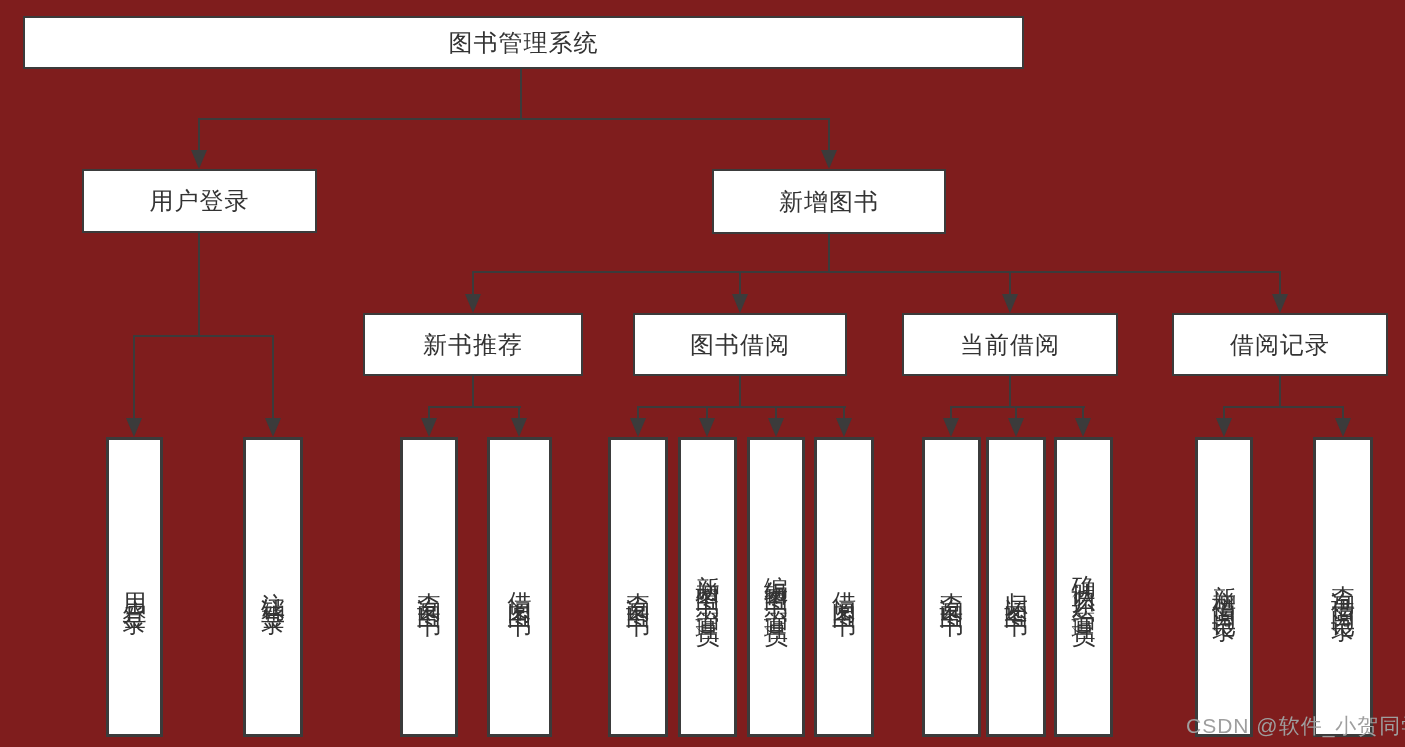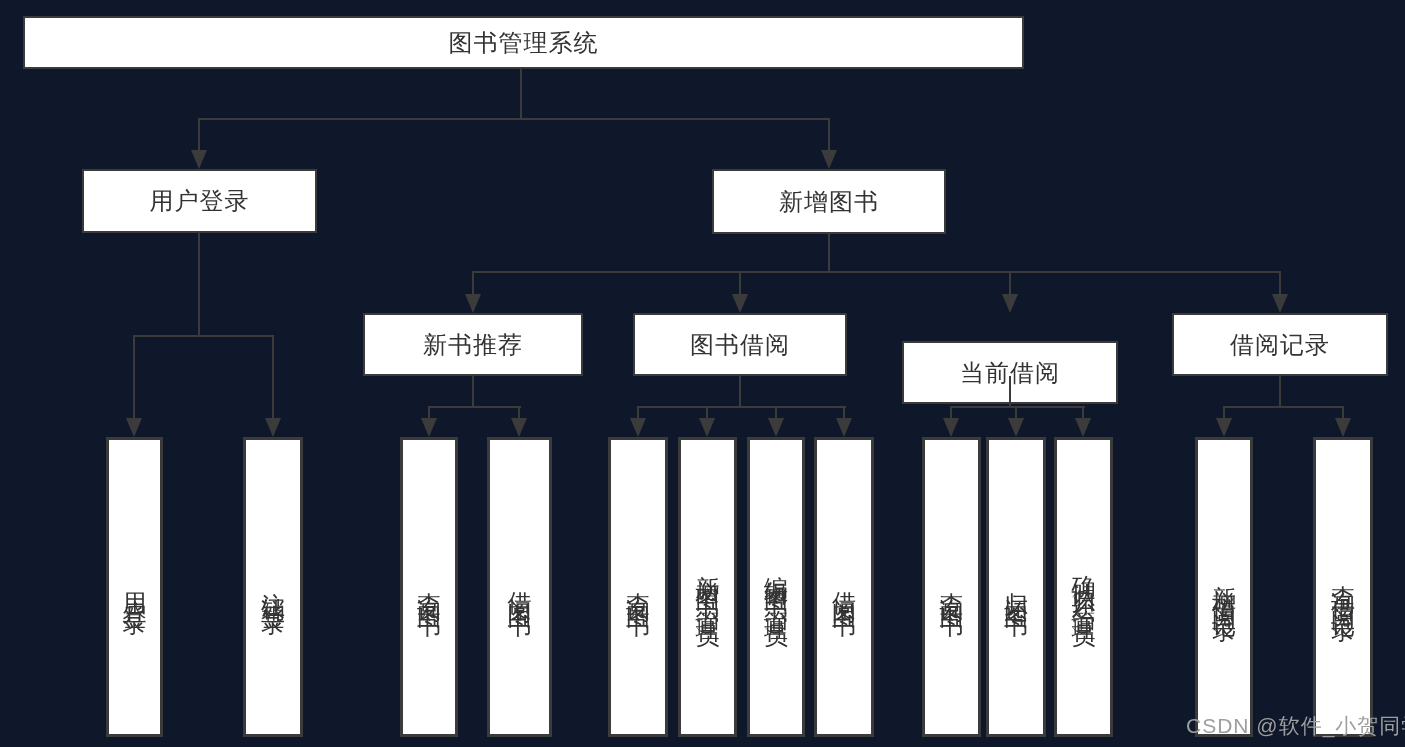--- a/index.html
+++ b/index.html
@@ -1,19 +1,19 @@
 <!DOCTYPE html>
 <html><head>
 <meta charset="utf-8">
 <style>
   html,body{margin:0;padding:0;background:#fff;}
   #canvas{
     position:relative;
     width:1405px;height:747px;
-    background:#0f172a;
+    background:#7f1d1d;
     font-family:"Liberation Sans",sans-serif;
     overflow:hidden;
   }
   .box{
     position:absolute;
     box-sizing:border-box;
     background:#ffffff;
     border:2px solid #3b3b3b;
     color:#333333;
     display:flex;
@@ -79,21 +79,21 @@
   <div class="arrowhead" style="left:465px;top:294px;"></div>
   <div class="vline" style="left:739px;top:271px;height:24px;"></div>
   <div class="arrowhead" style="left:732px;top:294px;"></div>
   <div class="vline" style="left:1009px;top:271px;height:24px;"></div>
   <div class="arrowhead" style="left:1002px;top:294px;"></div>
   <div class="vline" style="left:1279px;top:271px;height:24px;"></div>
   <div class="arrowhead" style="left:1272px;top:294px;"></div>
 
   <div class="box" style="left:363px;top:313px;width:220px;height:63px;">新书推荐</div>
   <div class="box" style="left:633px;top:313px;width:214px;height:63px;">图书借阅</div>
-  <div class="box" style="left:902px;top:313px;width:216px;height:63px;margin-top:28px;">当前借阅</div>
+  <div class="box" style="left:902px;top:313px;width:216px;height:63px;">当前借阅</div>
   <div class="box" style="left:1172px;top:313px;width:216px;height:63px;">借阅记录</div>
 
   <div class="vline" style="left:472px;top:376px;height:32px;"></div>
   <div class="vline" style="left:739px;top:376px;height:32px;"></div>
   <div class="vline" style="left:1009px;top:376px;height:32px;"></div>
   <div class="vline" style="left:1279px;top:376px;height:32px;"></div>
 
   <div class="hline" style="left:428px;top:406px;width:93px;"></div>
   <div class="hline" style="left:637px;top:406px;width:209px;"></div>
   <div class="hline" style="left:950px;top:406px;width:135px;"></div>

